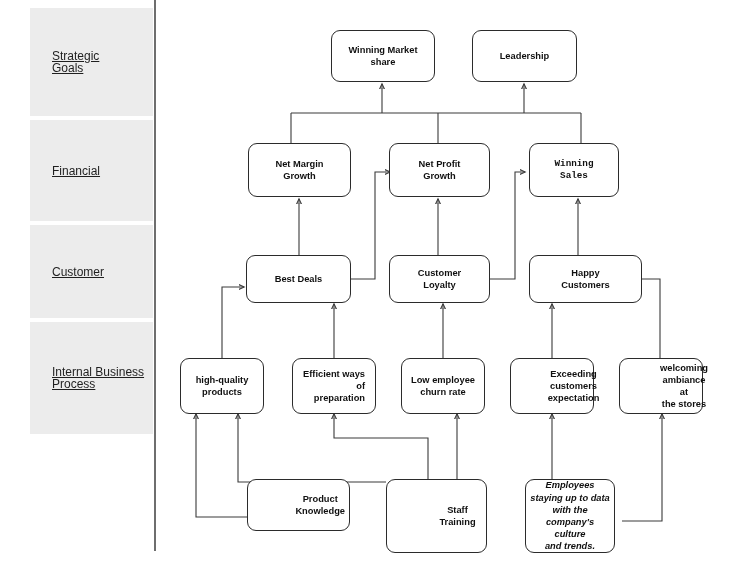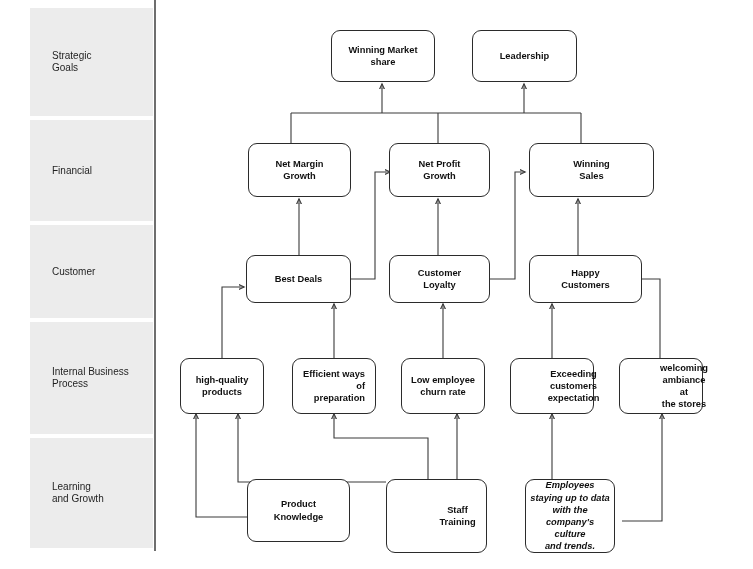--- a/index.html
+++ b/index.html
@@ -16,25 +16,26 @@
   
   .band{
     position:absolute;
     background:#ececec;
     display:flex;
     align-items:center;
     box-sizing:border-box;
     padding-left:22px;
   }
   .band-label{
-    font-size:10px;
+    font-size:12px;
     line-height:12px;
     color:#1f1f1f;
     font-weight:400;
     white-space:pre-line;
+    text-decoration:underline;
   }
   .band-rule{
     position:absolute;
     left:154px;top:0;width:2px;height:551px;
     background:#6e6e6e;
   }
 
   
   .node{
     position:absolute;
@@ -81,24 +82,20 @@
 
   <div class="band" style="left:30px;top:225px;width:123px;height:93px;">
     <span class="band-label">Customer</span>
   </div>
 
   <div class="band" style="left:30px;top:322px;width:123px;height:112px;">
     <span class="band-label">Internal Business
 Process</span>
   </div>
 
-  <div class="band" style="left:30px;top:438px;width:123px;height:110px;">
-    <span class="band-label">Learning
-and Growth</span>
-  </div>
 
   <div class="band-rule"></div>
 
   <svg id="wires" viewBox="0 0 753 569" xmlns="http://www.w3.org/2000/svg">
     <defs>
       <marker id="ah" markerWidth="7" markerHeight="7" refX="5.4" refY="3" orient="auto" markerUnits="userSpaceOnUse">
         <path d="M0,0.4 L5.6,3 L0,5.6 z" fill="#3a3a3a" stroke="none"></path>
       </marker>
     </defs>
 
@@ -145,21 +142,21 @@
   <div class="node" style="left:248px;top:143px;width:103px;height:54px;">
     <span class="node-label">Net Margin
 Growth</span>
   </div>
 
   <div class="node" style="left:389px;top:143px;width:101px;height:54px;">
     <span class="node-label">Net Profit
 Growth</span>
   </div>
 
-  <div class="node" style="left:529px;top:143px;width:125px;height:54px;">
+  <div class="node" style="left:529px;top:143px;width:90px;height:54px;font-family:Liberation Mono, monospace;">
     <span class="node-label">Winning
 Sales</span>
   </div>
 
   <div class="node" style="left:246px;top:255px;width:105px;height:48px;">
     <span class="node-label">Best Deals</span>
   </div>
 
   <div class="node" style="left:389px;top:255px;width:101px;height:48px;">
     <span class="node-label">Customer
@@ -192,21 +189,21 @@
 customers
 expectation</span>
   </div>
 
   <div class="node" style="left:619px;top:358px;width:84px;height:56px;padding-left:46px;">
     <span class="node-label">welcoming
 ambiance at
 the stores</span>
   </div>
 
-  <div class="node" style="left:247px;top:479px;width:103px;height:63px;">
+  <div class="node" style="left:247px;top:479px;width:103px;height:52px;justify-content:flex-end;">
     <span class="node-label">Product
 Knowledge</span>
   </div>
 
   <div class="node" style="left:386px;top:479px;width:101px;height:74px;padding-left:42px;">
     <span class="node-label">Staff
 Training</span>
   </div>
 
   <div class="node" style="left:525px;top:479px;width:90px;height:74px;font-style:italic;">

